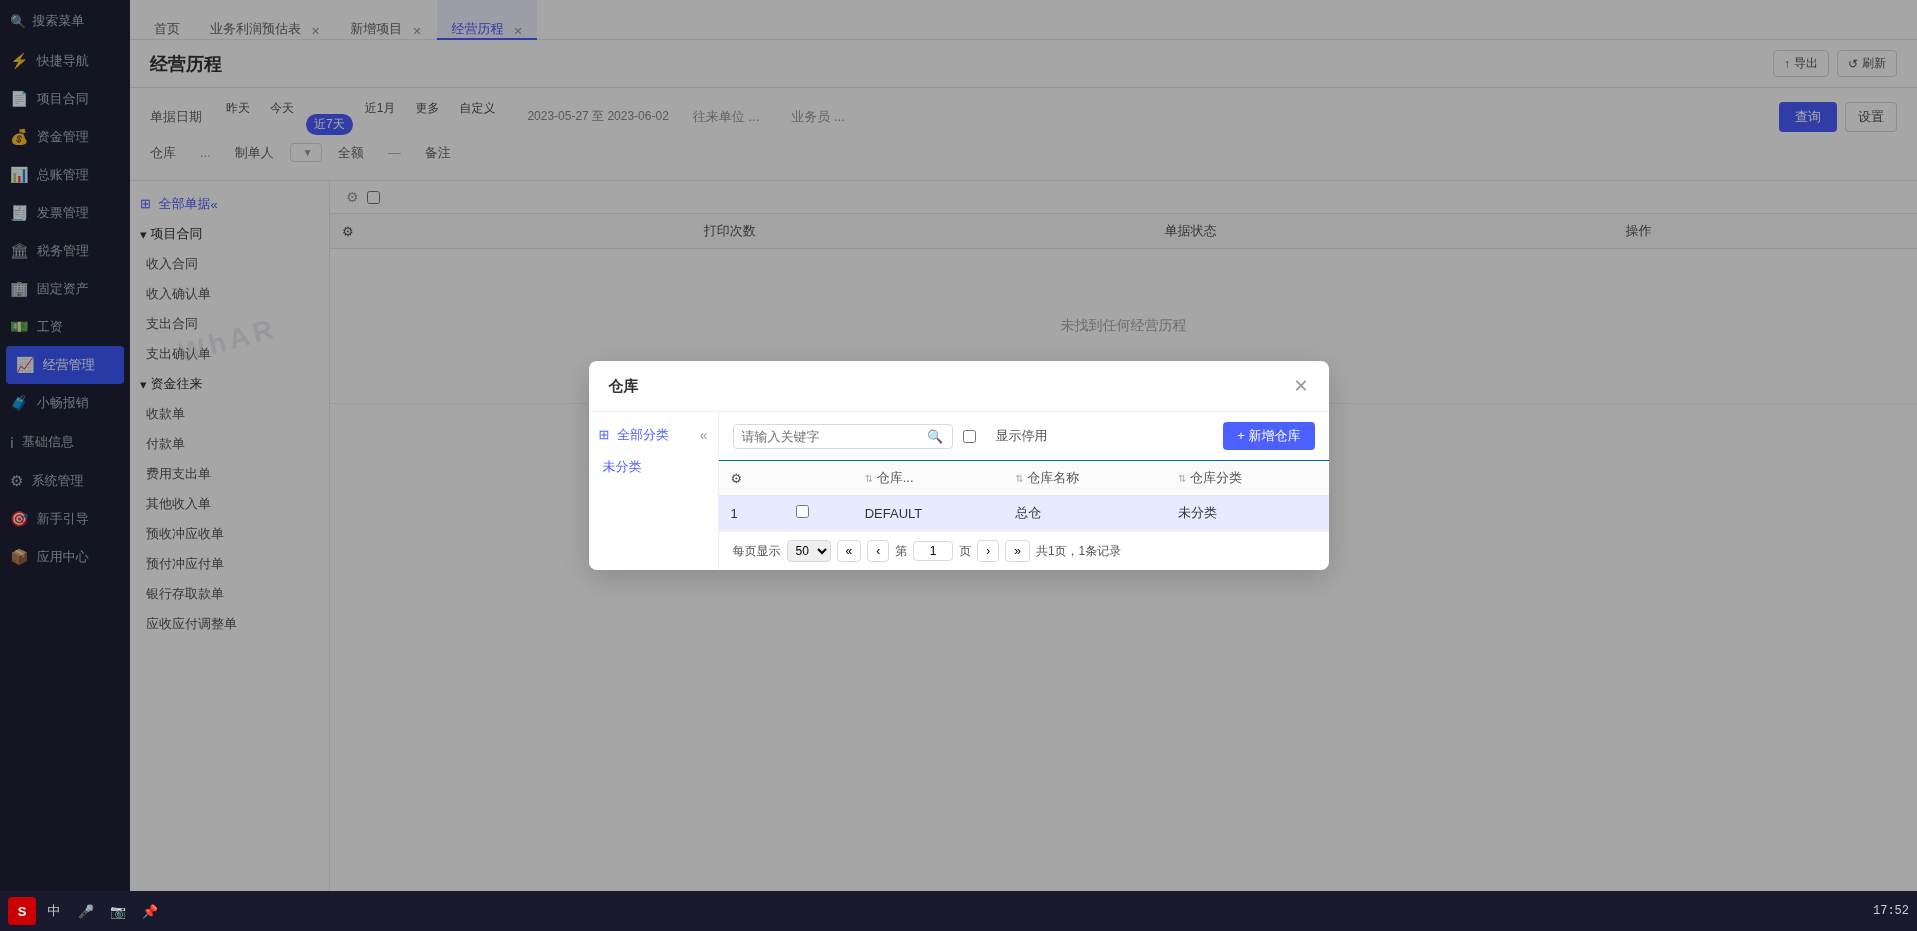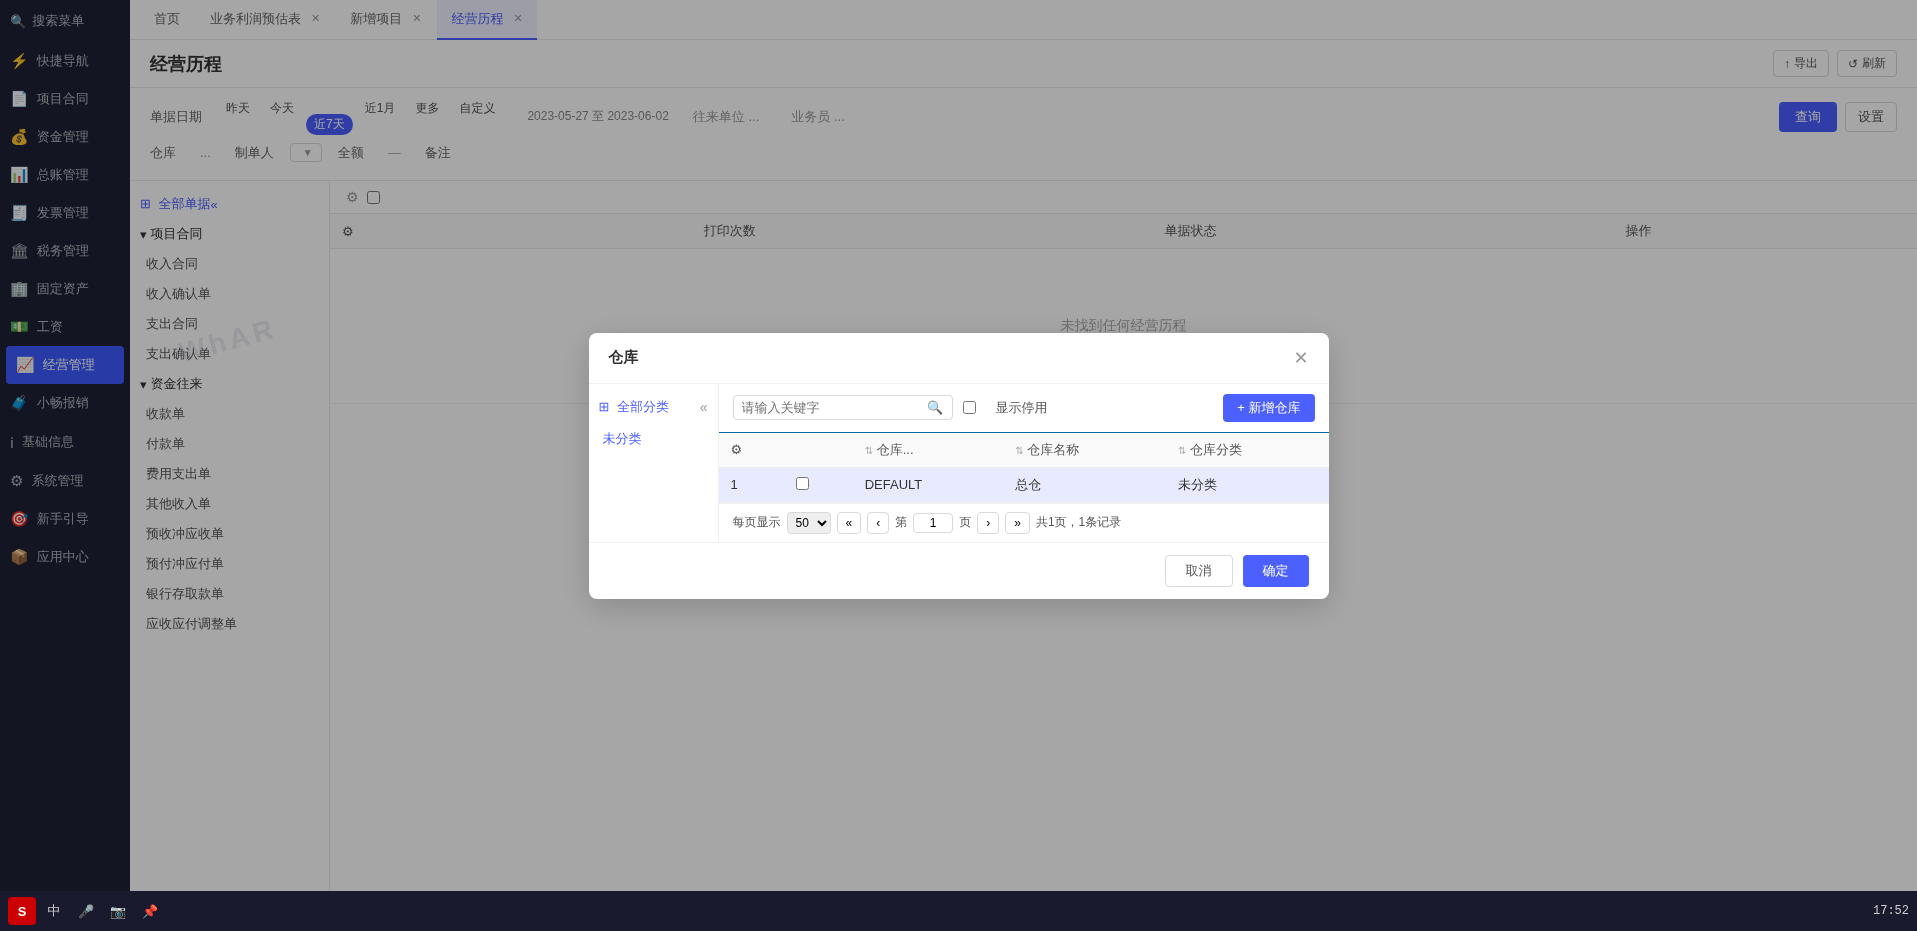--- a/index.html
+++ b/index.html
@@ -15,21 +15,21 @@
     .sidebar-item.active { background: #3d5afe; color: #fff; border-radius: 4px; margin: 0 6px; }
     .sidebar-item .icon { font-size: 15px; }
     .sidebar-bottom { margin-top: auto; padding: 10px; display: flex; align-items: center; gap: 8px; }
     .sidebar-bottom-item { display: flex; align-items: center; gap: 4px; cursor: pointer; }
 
     
     .main { flex: 1; display: flex; flex-direction: column; background: #f0f2f5; }
 
     
     .tab-bar { background: #fff; display: flex; align-items: center; height: 40px; border-bottom: 1px solid #e8e8e8; padding: 0 10px; gap: 2px; }
-    .tab { padding: 0 14px; height: 40px; display: flex; align-items: center; gap: 6px; cursor: pointer; font-size: 13px; color: #666; border-bottom: 2px solid transparent; }
+    .tab { padding: 0 14px; height: 40px; display: flex; align-items: flex-end; gap: 6px; cursor: pointer; font-size: 13px; color: #666; border-bottom: 2px solid transparent; }
     .tab.active { color: #4c5fff; border-bottom: 2px solid #4c5fff; background: #f0f2ff; }
     .tab .close-x { color: #999; font-size: 11px; margin-left: 4px; cursor: pointer; }
 
     
     .page-header { background: #fff; padding: 10px 20px; display: flex; align-items: center; justify-content: space-between; border-bottom: 1px solid #e8e8e8; }
     .page-title { font-size: 18px; font-weight: 600; color: #333; }
     .header-actions { display: flex; gap: 8px; }
     .btn-icon { padding: 4px 10px; border: 1px solid #d9d9d9; border-radius: 4px; background: #fff; cursor: pointer; font-size: 12px; color: #555; display: flex; align-items: center; gap: 4px; }
 
     
@@ -435,24 +435,20 @@
           <span>第</span>
           <input type="text" class="page-input" value="1" style="">
           <span>页</span>
           <button class="pagination-btn">›</button>
           <button class="pagination-btn">»</button>
           <span>共1页，1条记录</span>
         </div>
       </div>
     </div>
 
-    <div class="dialog-footer">
-      <button class="btn-cancel">取消</button>
-      <button class="btn-confirm">确定</button>
-    </div>
   </div>
 </div>
 
 <div class="taskbar">
   <div class="taskbar-icon" style="background:#cc0000;color:#fff;font-weight:bold;">S</div>
   <div class="taskbar-icon" style="color:#ccc;">中</div>
   <div class="taskbar-icon" style="color:#ccc;">🎤</div>
   <div class="taskbar-icon" style="color:#ccc;">📷</div>
   <div class="taskbar-icon" style="color:#ccc;">📌</div>
   <div class="taskbar-clock">17:52</div>

